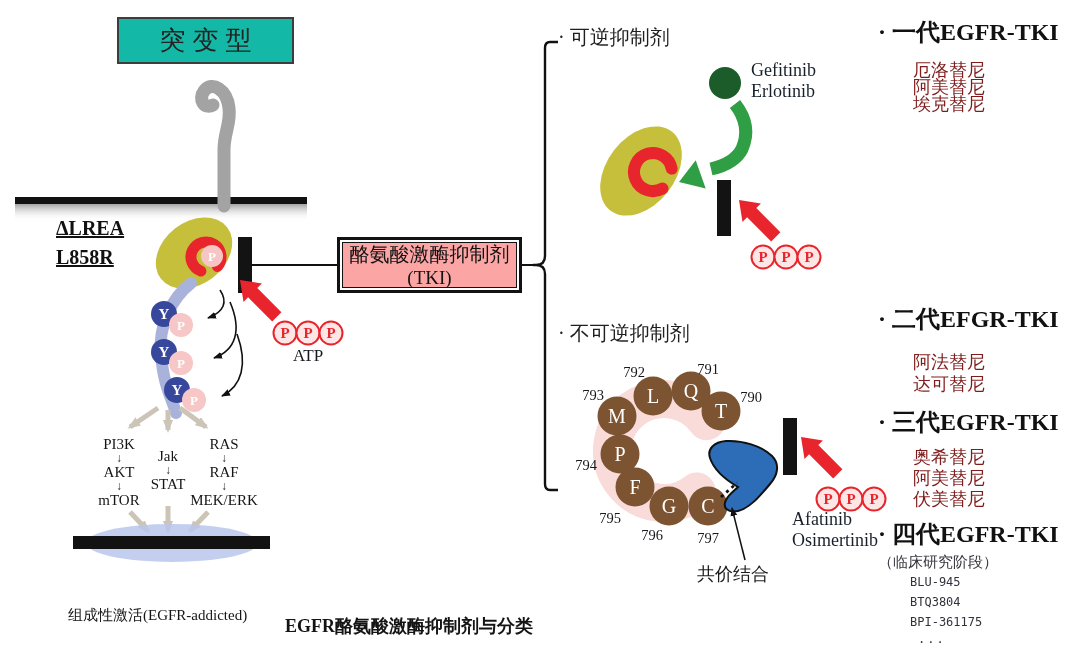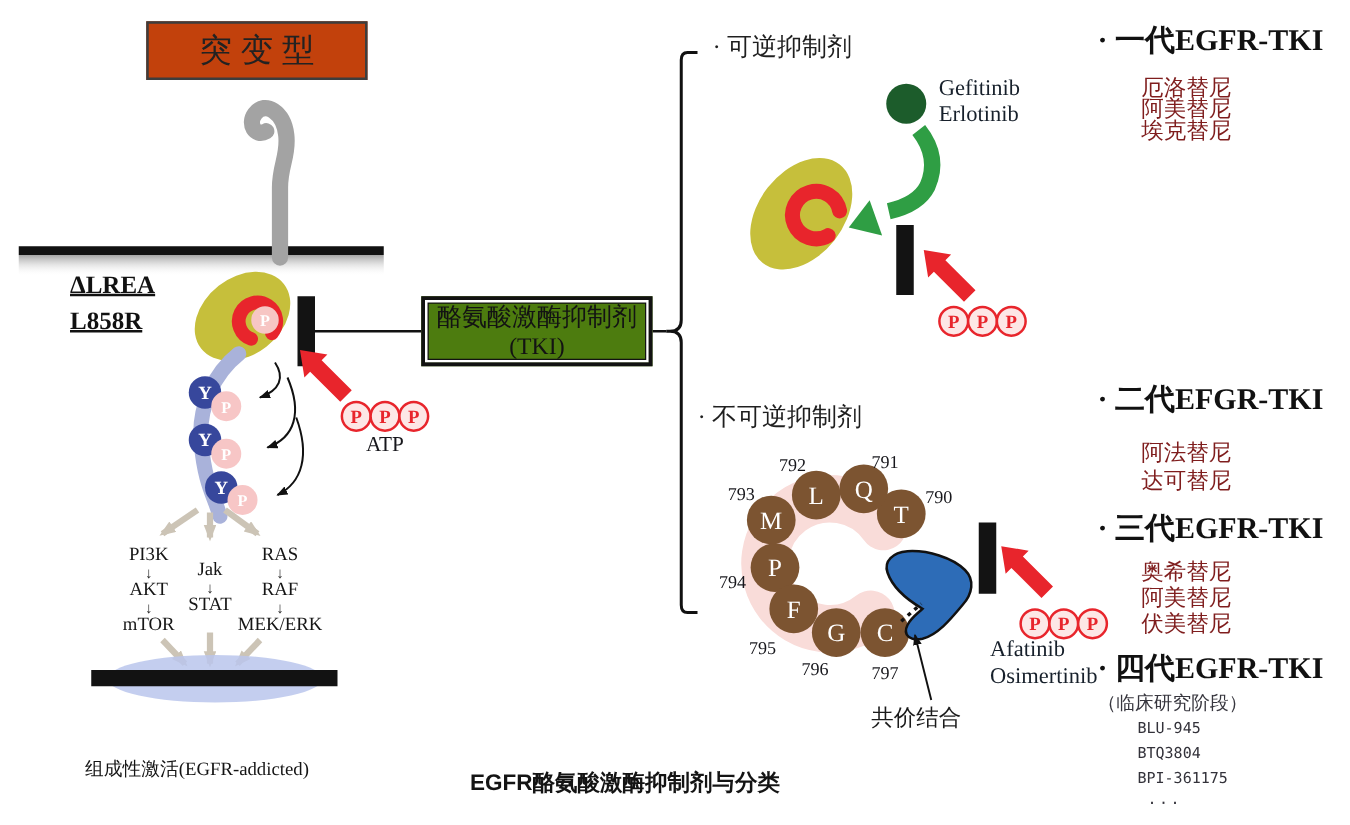--- a/index.html
+++ b/index.html
@@ -2,52 +2,52 @@
 <html><head>
 <meta charset="utf-8">
 <style>
   html,body{margin:0;padding:0;background:#fff;}
   .stage{position:relative;width:1080px;height:660px;background:#ffffff;overflow:hidden;
          font-family:"Liberation Serif","DejaVu Serif",serif;color:#1c1c1c;}
   .abs{position:absolute;}
   svg{position:absolute;left:0;top:0;}
   svg text{font-family:"Liberation Serif","DejaVu Serif",serif;}
 
-  .mutant-box{left:117px;top:17px;width:177px;height:47px;background:#c2410c;border:2px solid #3d3d3d;
+  .mutant-box{left:117px;top:17px;width:177px;height:47px;background:#14b8a6;border:2px solid #3d3d3d;
               display:flex;align-items:center;justify-content:center;font-size:26px;letter-spacing:7px;
               padding-left:7px;box-sizing:border-box;color:#222;}
   .mutations{left:56px;top:214px;font-size:20px;line-height:29px;color:#111;font-weight:bold;}
   .mutations div{text-decoration:underline;}
   .pathcol{position:absolute;display:flex;flex-direction:column;align-items:center;
            font-size:15px;line-height:15px;color:#151515;}
   .dn{font-size:12px;line-height:13px;color:#2a2a2a;}
   .constitutive{left:68px;top:562px;font-size:15px;color:#141414;margin-top:44px;}
   .atp-label{left:279px;top:346px;width:58px;text-align:center;font-size:17px;color:#17171c;}
-  .tki-box{left:337px;top:237px;width:185px;height:56px;background:#4d7c0f;border:3px solid #121212;
+  .tki-box{left:337px;top:237px;width:185px;height:56px;background:#fca5a5;border:3px solid #121212;
            box-shadow:inset 0 0 0 2px #ffffff, inset 0 0 0 3px #121212;
            display:flex;flex-direction:column;align-items:center;justify-content:center;
            font-size:20px;line-height:25px;color:#131313;box-sizing:border-box;}
   .tki-box .l2{font-size:19px;line-height:22px;}
   .sec-label{font-size:20px;color:#1f1f1f;}
-  .rev-label{left:570px;top:24px;}
+  .rev-label{left:558px;top:24px;}
   .irrev-label{left:558px;top:320px;}
   .drugs-en{font-size:18px;line-height:21px;color:#17202b;}
   .rev-drugs{left:751px;top:60px;}
   .irrev-drugs{left:792px;top:509px;}
   .covalent{left:697px;top:562px;font-size:18px;color:#1a1a1a;}
   .gen-sec{position:absolute;left:878px;width:200px;}
   .gen-title{font-size:24px;font-weight:bold;color:#111;white-space:nowrap;}
   .gen-title .bullet{font-weight:bold;margin-right:6px;}
   .gen-items{margin-left:35px;font-size:18px;color:#7f1d1d;}
   .gen-sub{font-size:15px;color:#37363e;margin-top:3px;white-space:nowrap;}
   .mono-items{font-family:"DejaVu Sans Mono","Liberation Mono",monospace;font-size:12px;
               line-height:20px;margin-left:32px;color:#33323a;}
   .mono-items .dots{margin-left:8px;letter-spacing:2px;}
-  .caption{left:285px;top:614px;width:430px;text-align:center;font-size:18px;font-weight:bold;
-           font-family:Liberation Sans, sans-serif;color:#141414;}
+  .caption{left:285px;top:614px;width:430px;font-size:18px;font-weight:bold;
+           font-family:Liberation Serif, serif;color:#141414;}
 </style>
 </head>
 <body>
 
 <div class="stage">
 
   <svg width="1080" height="660" viewBox="0 0 1080 660">
     <defs>
       <linearGradient id="memGrad" x1="0" y1="0" x2="0" y2="1">
         <stop offset="0" stop-color="#9a9a9a" stop-opacity="0.9"></stop>

